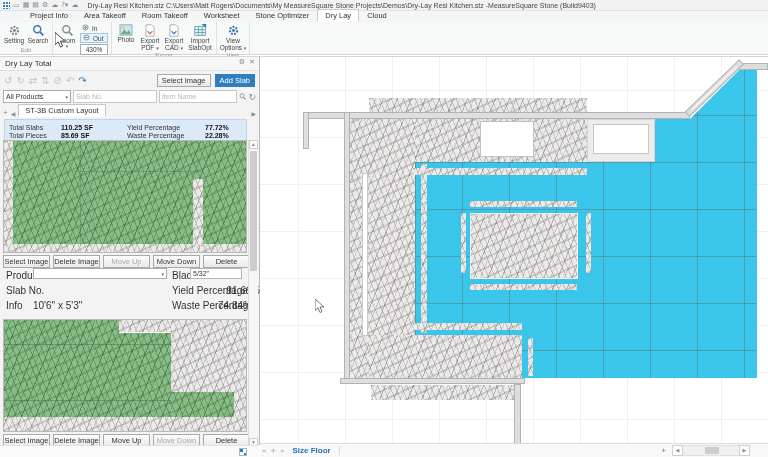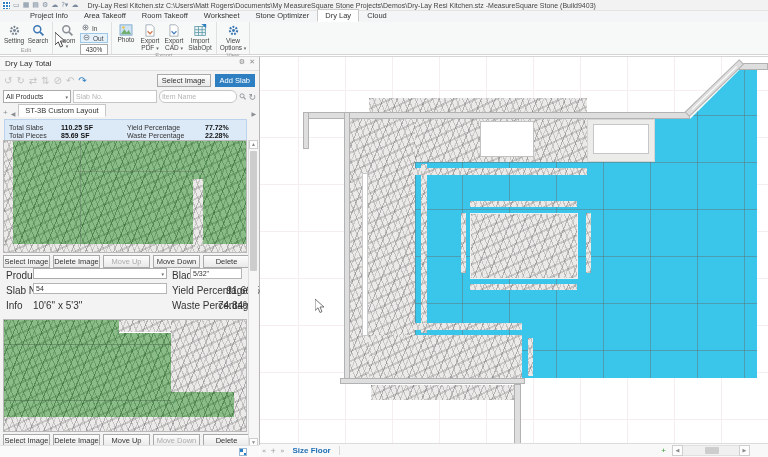--- a/index.html
+++ b/index.html
@@ -228,21 +228,21 @@
       <span class="btn">Select Image</span>
       <span class="btn blue">Add Slab</span>
     </div>
 
     <div class="abs" id="pfilter">
       <div class="fsel">
         <span>All Products</span>
         <span class="caret">▾</span>
       </div>
       <input class="finp" style="width: 78px;" placeholder="Slab No.">
-      <input class="finp" style="width: 72px; border-radius: 6px;" placeholder="Item Name">
+      <input class="finp" style="width: 72px;" placeholder="Item Name">
       <svg width="9" height="9" viewBox="0 0 16 16">
           <circle cx="6.5" cy="6.5" r="4.3" fill="none" stroke="#8a8f96" stroke-width="1.8"></circle>
           <line x1="10" y1="10" x2="14" y2="14" stroke="#8a8f96" stroke-width="2.2"></line>
         </svg>
       <span class="tico" style="font-size:9px;color:#8a8f96">↻</span>
     </div>
 
     <div class="abs" id="ptabs">
       <span style="color:#8a8f96">+</span>
       <span style="color:#8a8f96;font-size:6px">◀</span>
@@ -278,21 +278,20 @@
     </div>
 
     <div class="abs frow" style="left:6px;top:213px;">Product</div>
     <div class="abs fsel" style="left:33px;top:211px;width:134px;">
         <span></span>
         <span class="caret">▾</span>
       </div>
     <div class="abs frow" style="left:172px;top:213px;">Blade Width</div>
     <input class="abs finput" style="left: 190px; top: 211px; width: 52px;" value="5/32&quot;">
     <div class="abs frow" style="left:6px;top:228px;">Slab No.</div>
-    <input class="abs finput" style="left: 33px; top: 226px; width: 134px;" value="54">
     <div class="abs frow" style="left:172px;top:228px;">Yield Percentage</div>
     <div class="abs frow" style="left:226px;top:228px;font-style:italic;">91.66%</div>
     <div class="abs frow" style="left:6px;top:243px;">Info</div>
     <div class="abs frow" style="left:33px;top:243px;">10'6" x 5'3"</div>
     <div class="abs frow" style="left:172px;top:243px;">Waste Percentage</div>
     <div class="abs frow" style="left:218px;top:243px;">74.84%</div>
 
     <div class="abs slabimg marble" style="top:262px;height:113px;">
       <div class="abs gmarble" style="left:0;top:0;width:167px;height:97px;"></div>
       <div class="abs gmarble" style="left:167px;top:72px;width:63px;height:25px;"></div>

